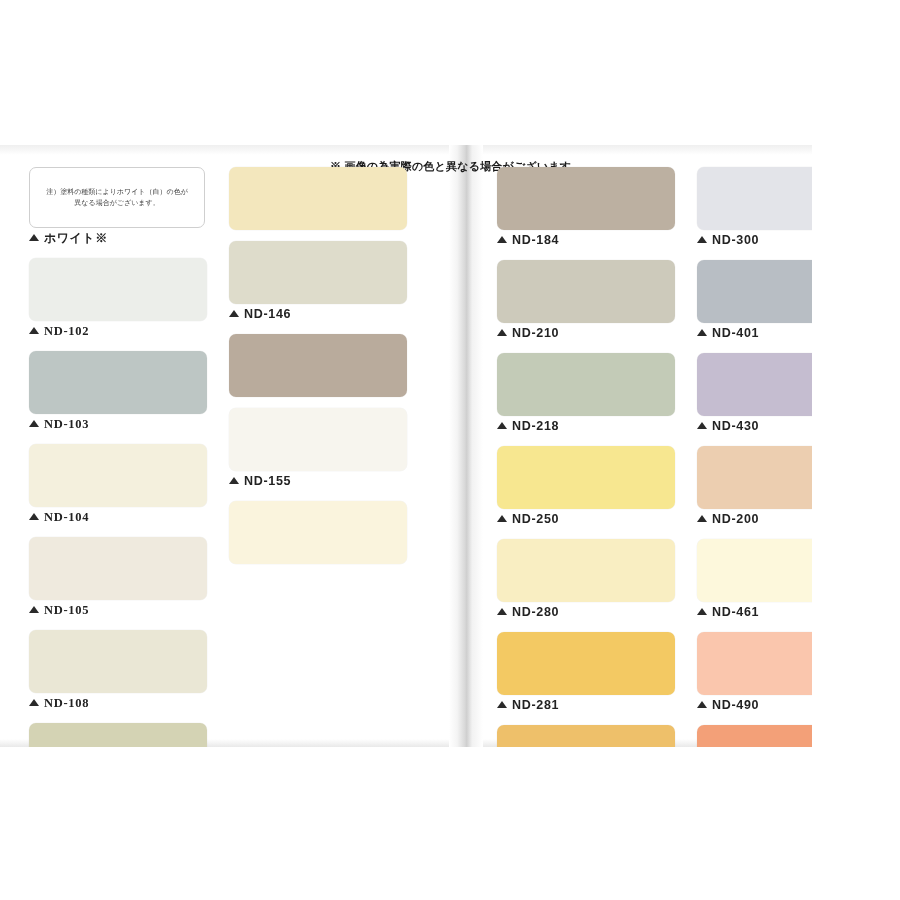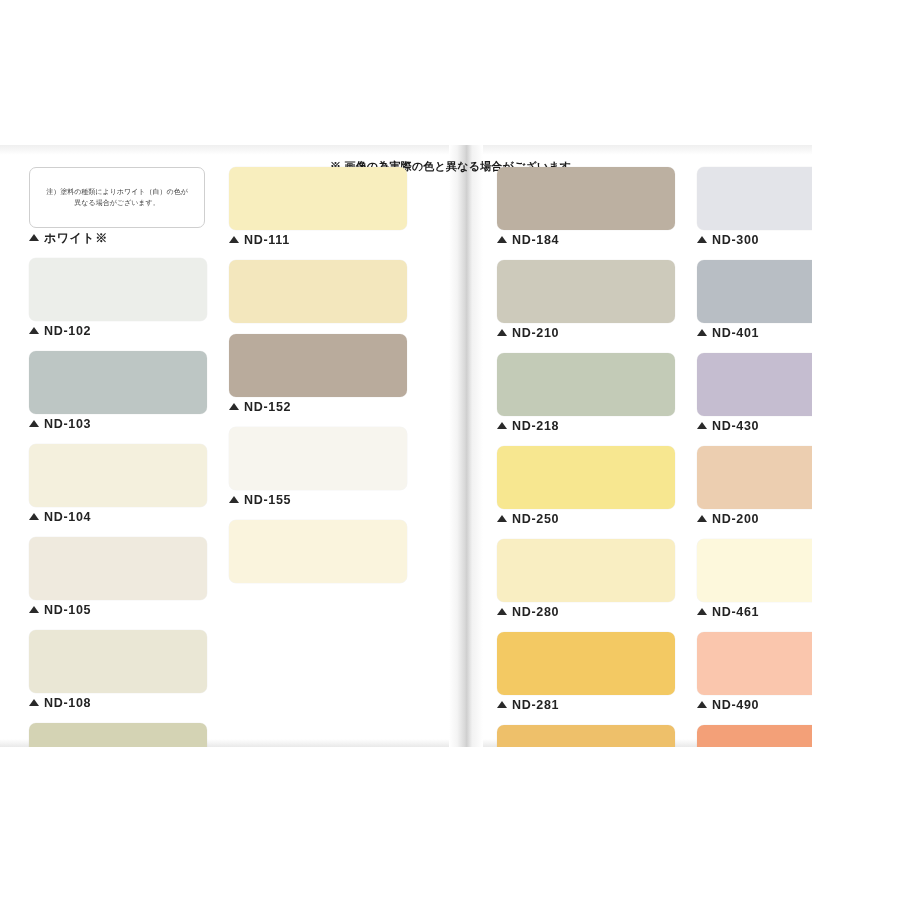--- a/index.html
+++ b/index.html
@@ -67,21 +67,21 @@
     letter-spacing: 0.2px;
     white-space: nowrap;
   }
 
   
   .swatch-column {
     position: absolute;
     top: 22px;
     width: 178px;
   }
-  #col-1 { left: 29px; }
+  #col-1 { left: 29px; font-family: Liberation Serif, serif; }
   #col-2 { left: 229px; }
   #col-3 { left: 497px; }
   #col-4 { left: 697px; }
 
   .swatch-cell {
     position: relative;
     margin-bottom: 11px;
   }
 
   .swatch-chip {
@@ -198,35 +198,31 @@
           <span class="tri-marker"></span>
           <span class="swatch-code">ND-108</span>
         </div>
       </div>
       <div class="swatch-cell">
         <div class="swatch-chip" style="background: rgb(212, 211, 180);"></div>
       </div>
     </div>
   <div class="swatch-column" id="col-2">
       <div class="swatch-cell">
-        <div class="swatch-chip" style="background: rgb(248, 238, 190);"></div>
-        <div class="swatch-label">
-          <span class="tri-marker"></span>
-          <span class="swatch-code">ND-111</span>
-        </div>
-      </div>
-      <div class="swatch-cell">
         <div class="swatch-chip" style="background: rgb(243, 231, 189);"></div>
       </div>
       <div class="swatch-cell">
+        <div class="swatch-chip" style="background: rgb(222, 220, 203);"></div>
+        <div class="swatch-label">
+          <span class="tri-marker"></span>
+          <span class="swatch-code">ND-146</span>
+        </div>
+      </div>
+      <div class="swatch-cell">
         <div class="swatch-chip" style="background: rgb(185, 171, 156);"></div>
-        <div class="swatch-label">
-          <span class="tri-marker"></span>
-          <span class="swatch-code">ND-152</span>
-        </div>
       </div>
       <div class="swatch-cell">
         <div class="swatch-chip" style="background: rgb(247, 245, 238);"></div>
         <div class="swatch-label">
           <span class="tri-marker"></span>
           <span class="swatch-code">ND-155</span>
         </div>
       </div>
       <div class="swatch-cell">
         <div class="swatch-chip" style="background: rgb(250, 244, 221);"></div>

